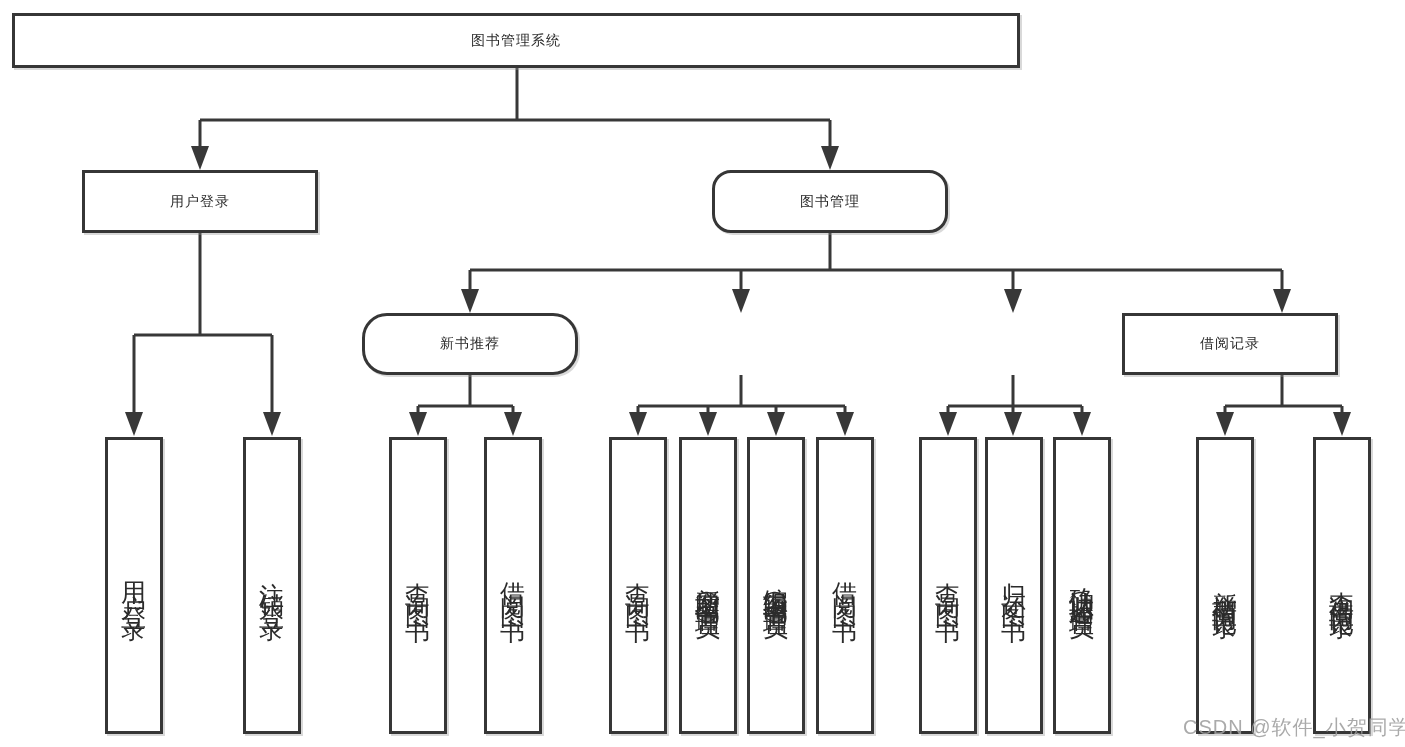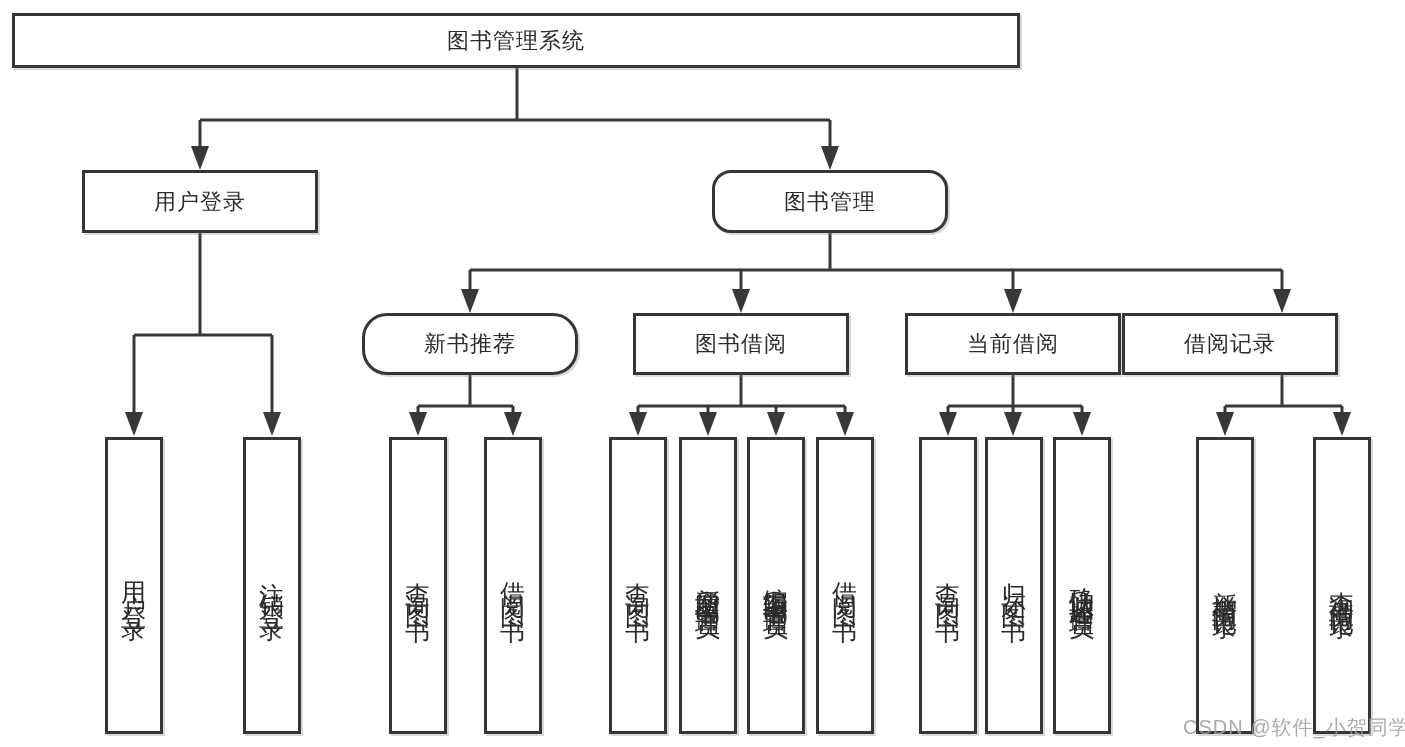--- a/index.html
+++ b/index.html
@@ -28,21 +28,21 @@
     box-sizing: border-box;
     border: 3px solid #363636;
     background: #ffffff;
     box-shadow: 2px 2px 0 rgba(145,145,145,0.35);
     z-index: 2;
   }
   .hbox {
     display: flex;
     align-items: center;
     justify-content: center;
-    font-size: 22px;
+    font-size: 14px;
     letter-spacing: 1px;
     white-space: nowrap;
   }
   .root-box   { left: 12px;  top: 13px;  width: 1008px; height: 55px; }
   .lvl2-a     { left: 82px;  top: 170px; width: 236px;  height: 63px; }
   .lvl2-b     { left: 712px; top: 170px; width: 236px;  height: 63px; border-radius: 19px; }
   .lvl3       { top: 313px; width: 216px; height: 62px; }
   .l3-a { left: 362px; border-radius: 25px; }
   .l3-b { left: 633px; }
   .l3-c { left: 905px; }
@@ -124,22 +124,20 @@
       <polygon points="1333,412 1351,412 1342,436"></polygon>
     </g>
   </svg>
 
   <div class="node hbox root-box">图书管理系统</div>
 
   <div class="node hbox lvl2-a">用户登录</div>
   <div class="node hbox lvl2-b">图书管理</div>
 
   <div class="node hbox lvl3 l3-a">新书推荐</div>
-  <div class="node hbox lvl3 l3-b">图书借阅</div>
-  <div class="node hbox lvl3 l3-c">当前借阅</div>
   <div class="node hbox lvl3 l3-d">借阅记录</div>
 
   <div class="node leaf sp-wide lf-1">用户登录</div>
   <div class="node leaf sp-wide lf-2">注销登录</div>
   <div class="node leaf sp-wide lf-3">查询图书</div>
   <div class="node leaf sp-wide lf-4">借阅图书</div>
   <div class="node leaf sp-wide lf-5">查询图书</div>
   <div class="node leaf sp-tight lf-6">新增图书（管理员）</div>
   <div class="node leaf sp-tight lf-7">编辑图书（管理员）</div>
   <div class="node leaf sp-wide lf-8">借阅图书</div>

